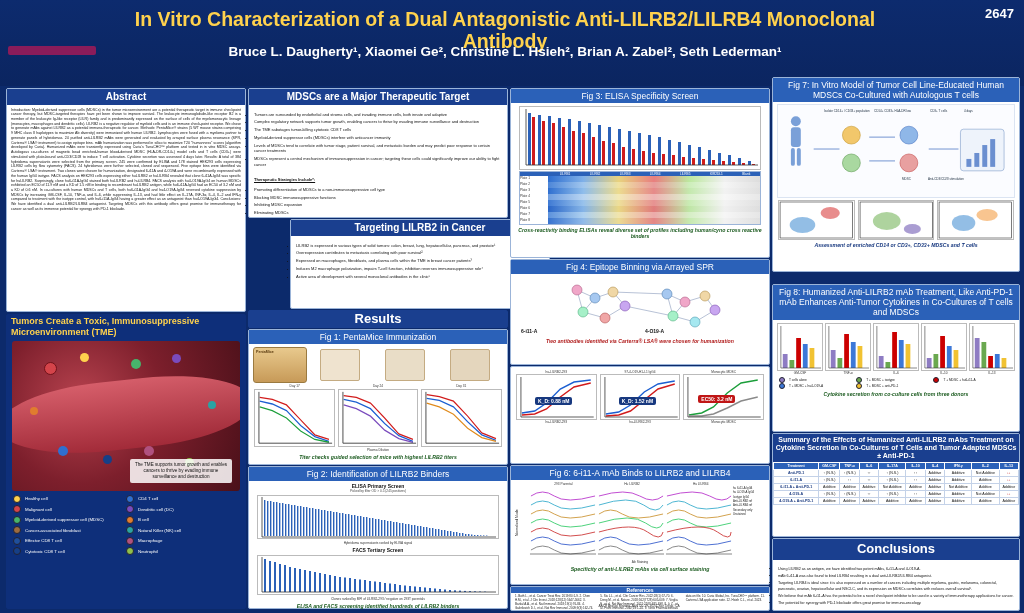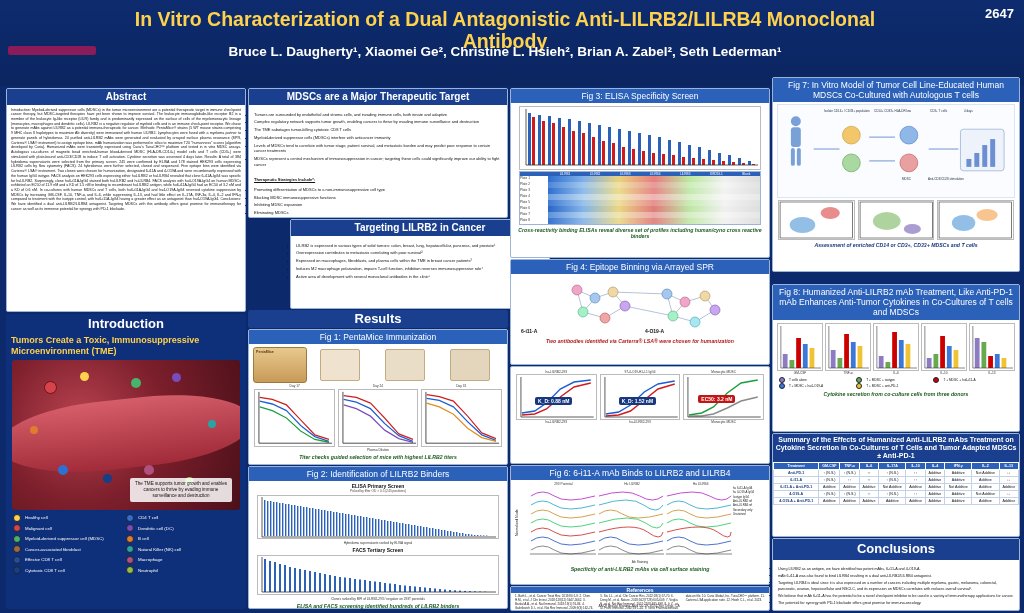--- a/index.html
+++ b/index.html
@@ -117,21 +117,20 @@
     <div class="title">In Vitro Characterization of a Dual Antagonistic Anti-LILRB2/LILRB4 Monoclonal Antibody</div>
     <div class="authors">Bruce L. Daugherty¹, Xiaomei Ge², Christine L. Hsieh², Brian A. Zabel², Seth Lederman¹</div>
   </div>
 
   <div class="panel" id="abstract">
     <div class="sec-title">Abstract</div>
     <div class="body-txt">Introduction: Myeloid-derived suppressor cells (MDSCs) in the tumor microenvironment are a potential therapeutic target in immune checkpoint cancer therapy, but MDSC-targeted therapies have yet been shown to improve survival. The leukocyte immunoglobulin-like receptor B2 is a member of the leukocyte Ig-like receptor (LILR) family and is predominantly expressed on the surface of cells of the myelomonocytic lineage (monocytes, macrophages and dendritic cells). LILRB2 is a negative regulator of myeloid cells and is an immune check-point receptor. We chose to generate mAbs against LILRB2 as a potential immuno-therapeutic for cancer. Methods: PentaMice® strains (5 WT mouse strains comprising 9 MHC class II haplotypes to maximize Ab diversity) were immunized with human LILRB2. Lymphocytes were fused with a myeloma partner to generate panels of hybridomas. 24 purified anti-LILRB2 mAbs were generated and evaluated by arrayed surface plasma resonance (SPR, Carterra® LSA® instrument) to assign epitope bins. mAb humanization was performed in silico to maximize T20 "humanness" scores (algorithm developed by Curia). Humanized mAbs were transiently expressed using Curia's TunaCHO™ platform and tested in in vitro MDSC assays. Autologous co-cultures of magnetic bead enriched-human blood-derived MDSC (HLA-DR-CD14+) model cells and T cells (CD3+) were stimulated with plate-bound anti-CD3/CD28 to induce T cell activation. Cytokine secretion was assessed 4 days later. Results: A total of 384 hybridoma supernatants were selected from the primary screen. 245 were confirmed by ELISA and 178 stained HEK293 cells expressing LILRB2 cells by flow cytometry (FACS). 24 hybridomas were further selected, cloned and sequenced. Five epitope bins were identified via Carterra® LSA® instrument. Two clones were chosen for humanization, designated 6-i11A and 4-O19A and were recombinantly expressed with the human IgG4 isotype. FACS analysis on HEK293 cells expressing either huLILRB2 or huLILRB4 revealed that clone 6-i11A-IgG4 was specific for huLILRB2. Surprisingly, clone hu6-i11A-IgG4 stained both huLILRB2 and huLILRB4. FACS analysis with hu4-O19A-IgG4 on human MDSCs exhibited an EC50 of 11.9 nM and a KD of 1.5 nM in binding to recombinant huLILRB2 antigen, while hu6-i11A-IgG4 had an EC50 of 3.2 nM and a KD of 0.6 nM. In co-cultures with human MDSCs and T cells, both hu6-i11A-IgG4 and hu4-O19A-IgG4 reversed cytokine suppression by MDSCs by increasing GM-CSF, IL-10, TNF-α, and IL-6, while suppressing IL-13, and had little effect on IL-17A, INF-3α, IL-4, IL-2 and IFN-γ compared to treatment with the isotype control, with hu6-i11A-IgG4 having a greater effect as an antagonist than hu4-O19A-IgG4. Conclusions: We have identified a dual anti-LILRB2/LILRB4 antagonist. Targeting MDSCs with this antibody offers great promise for immunotherapy for cancer as well as its immense potential for synergy with PD-1 blockade.</div>
   </div>
 
   <div class="panel" id="intro">
-    <div class="sec-title" style="background:#0e2f7a;">Introduction</div>
     <div class="intro-sub">Tumors Create a Toxic, Immunosuppressive Microenvironment (TME)</div>
     <div class="tme-art">
       <div class="vessel"></div>
       <span class="cell" style="left:14%;top:14%;width:11px;height:11px;background:#d4444a;border:1px solid #70121a;"></span>
       <span class="cell" style="left:30%;top:8%;width:9px;height:9px;background:#ffd24d;"></span>
       <span class="cell" style="left:52%;top:12%;width:10px;height:10px;background:#47b36b;"></span>
       <span class="cell" style="left:70%;top:9%;width:9px;height:9px;background:#7a4bbd;"></span>
       <span class="cell" style="left:20%;top:70%;width:10px;height:10px;background:#2f6fd0;"></span>
       <span class="cell" style="left:40%;top:76%;width:9px;height:9px;background:#163f87;"></span>
       <span class="cell" style="left:58%;top:70%;width:10px;height:10px;background:#b0517f;"></span>

